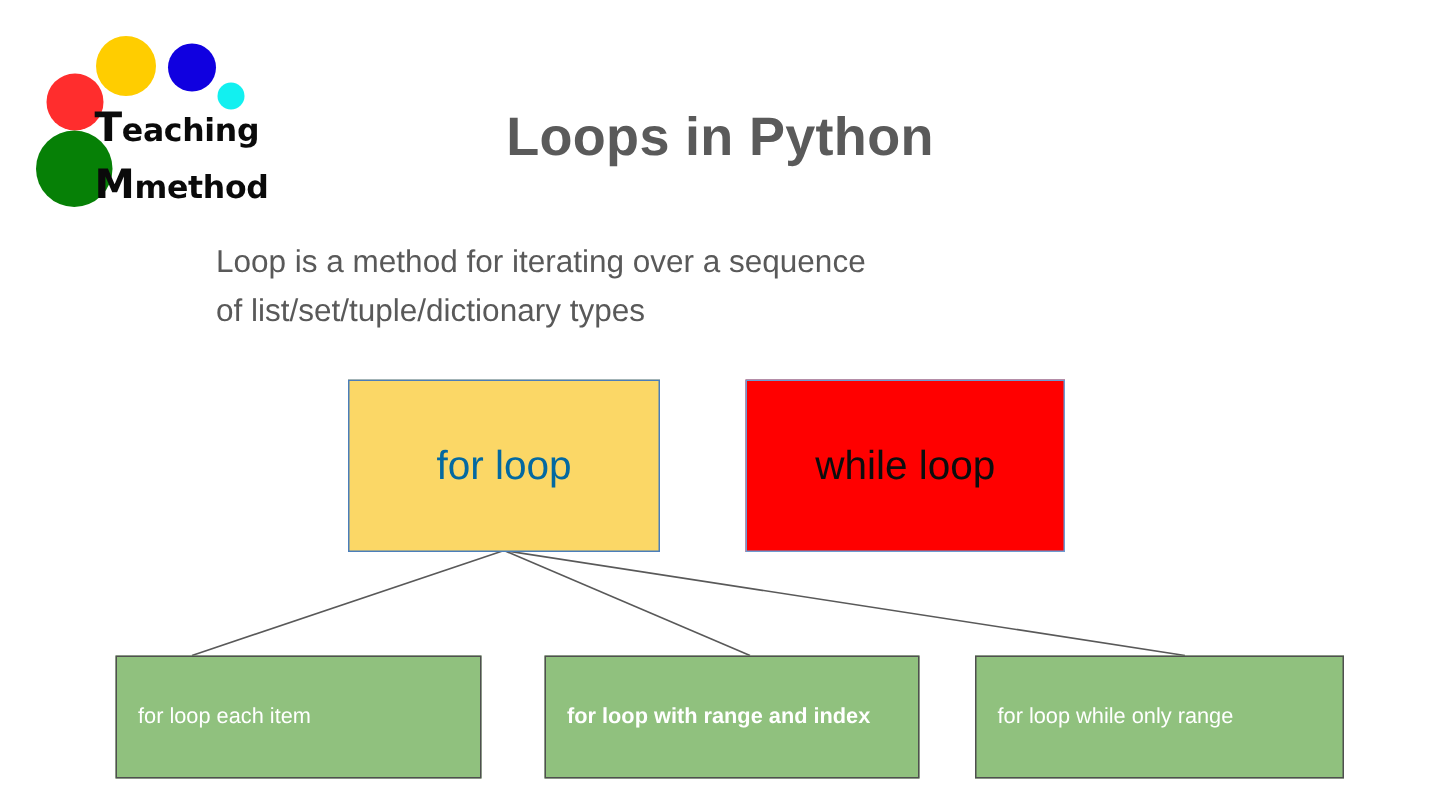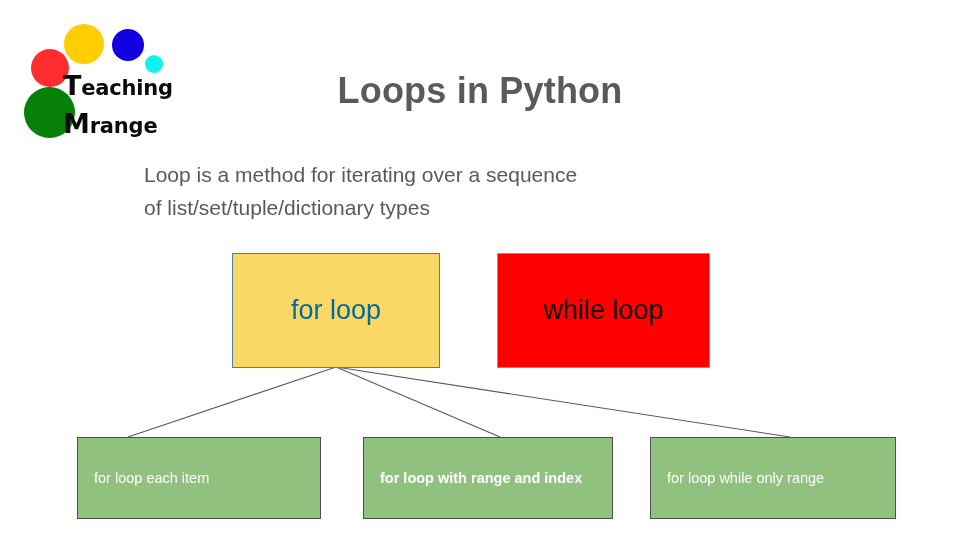--- a/index.html
+++ b/index.html
@@ -127,43 +127,43 @@
     top: 437px;
     height: 82px;
     background: #90C17E;
     border: 1.5px solid #4F4F4F;
     justify-content: flex-start;
   }
   .leaf-box .box-label {
     font-size: 14.5px;
     line-height: 20px;
     color: #ffffff;
+    padding-left: 14px;
     padding-right: 10px;
     text-align: left;
-    margin-left: 16px;
   }
   #box-leaf-0 { left: 77px;  width: 244px; }
   #box-leaf-1 { left: 363px; width: 250px; font-weight: bold; }
   #box-leaf-2 { left: 650px; width: 246px; }
 </style>
 </head>
 <body>
 
 <div id="slide">
 
   <div id="logo">
     <span class="logo-circle" id="logo-circle-yellow"></span>
     <span class="logo-circle" id="logo-circle-blue"></span>
     <span class="logo-circle" id="logo-circle-cyan"></span>
     <span class="logo-circle" id="logo-circle-red"></span>
     <span class="logo-circle" id="logo-circle-green"></span>
 
     <div class="logo-word" id="logo-word-teaching"><span class="cap">T</span><span>eaching</span></div>
 
-    <div class="logo-word" id="logo-word-machine"><span class="cap">M</span><span>range</span></div>
+    <div class="logo-word" id="logo-word-machine"><span class="cap">M</span><span>method</span></div>
   </div>
 
   <div id="title">Loops in Python</div>
 
   <div id="subtitle">
     <span class="sub-line">Loop is a method for iterating over a sequence</span>
     <span class="sub-line">of list/set/tuple/dictionary types</span>
   </div>
 
   <svg id="connectors" viewBox="0 0 960 540" width="960" height="540" xmlns="http://www.w3.org/2000/svg">

